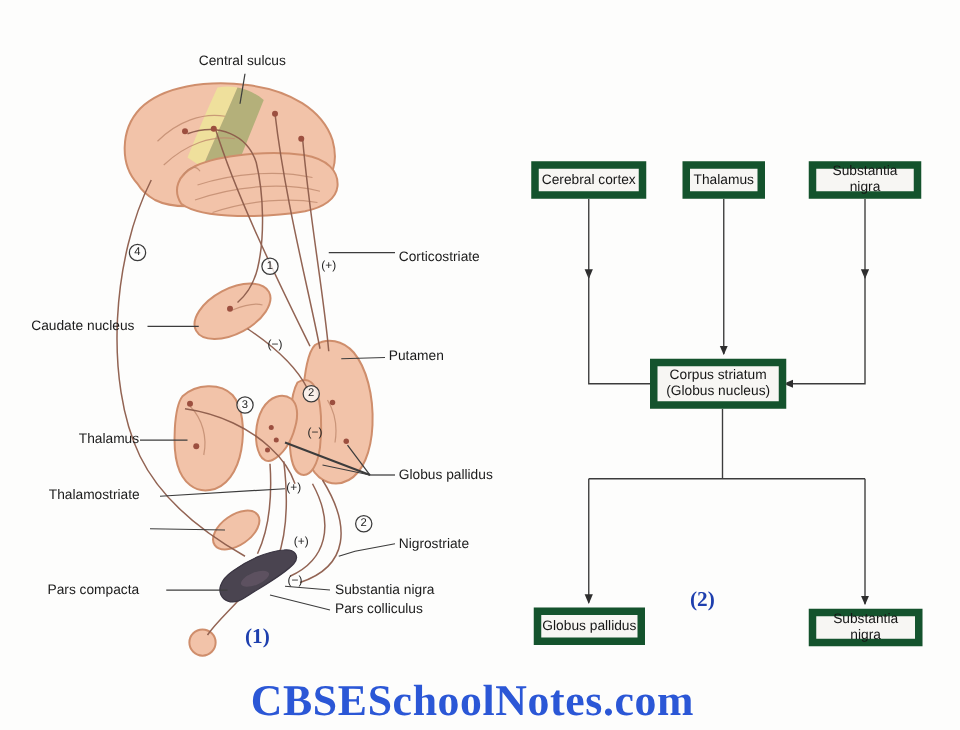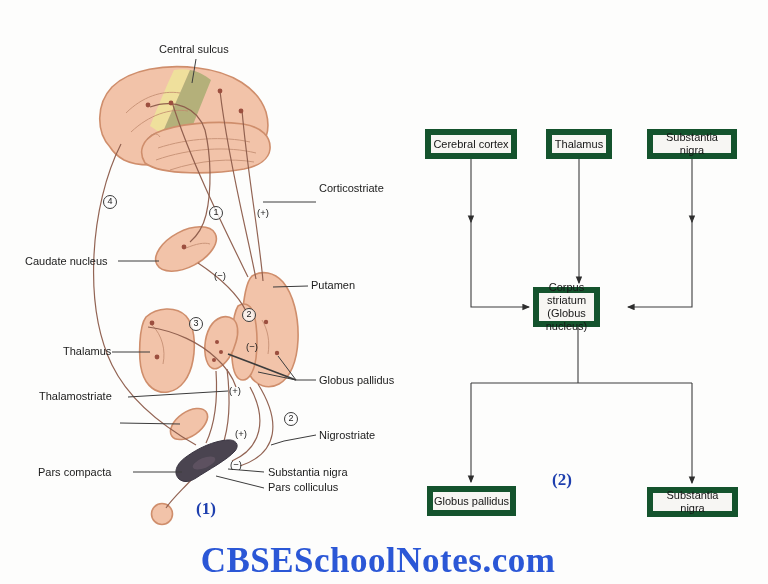--- a/index.html
+++ b/index.html
@@ -112,21 +112,21 @@
         <path stroke-width="1.6" d="M 296,360 L 228,334"></path>
         <path d="M 296,360 L 258,352"></path>
         <path d="M 296,360 L 278,336"></path>
         <path d="M 316,415 L 284,421 L 271,425"></path>
         <path d="M 264,452 L 228,449"></path>
         <path d="M 264,468 L 216,456"></path>
       </g>
     </svg>
 
     <div class="lbl" style="left:159px;top:23px">Central sulcus</div>
-    <div class="lbl" style="left:319px;top:162px">Corticostriate</div>
+    <div class="lbl" style="left:319px;top:180px">Corticostriate</div>
     <div class="lbl" style="left:25px;top:235px">Caudate nucleus</div>
     <div class="lbl" style="left:311px;top:259px">Putamen</div>
     <div class="lbl" style="left:63px;top:325px">Thalamus</div>
     <div class="lbl" style="left:39px;top:370px">Thalamostriate</div>
     <div class="lbl" style="left:38px;top:446px">Pars compacta</div>
     <div class="lbl" style="left:319px;top:354px">Globus pallidus</div>
     <div class="lbl" style="left:319px;top:409px">Nigrostriate</div>
     <div class="lbl" style="left:268px;top:446px">Substantia nigra</div>
     <div class="lbl" style="left:268px;top:461px">Pars colliculus</div>
 
@@ -168,21 +168,21 @@
 
     <div class="fbox" style="left:25px;top:129px;width:92px;height:30px">
       <span>Cerebral cortex</span>
     </div>
     <div class="fbox" style="left:146px;top:129px;width:66px;height:30px">
       <span>Thalamus</span>
     </div>
     <div class="fbox" style="left:247px;top:129px;width:90px;height:30px">
       <span>Substantia nigra</span>
     </div>
-    <div class="fbox" style="left:133px;top:287px;width:67px;height:40px">
+    <div class="fbox" style="left:120px;top:287px;width:109px;height:40px">
       <span>Corpus striatum</span>
       <span>(Globus nucleus)</span>
     </div>
     <div class="fbox" style="left:27px;top:486px;width:89px;height:30px">
       <span>Globus pallidus</span>
     </div>
     <div class="fbox" style="left:247px;top:487px;width:91px;height:30px">
       <span>Substantia nigra</span>
     </div>
 

